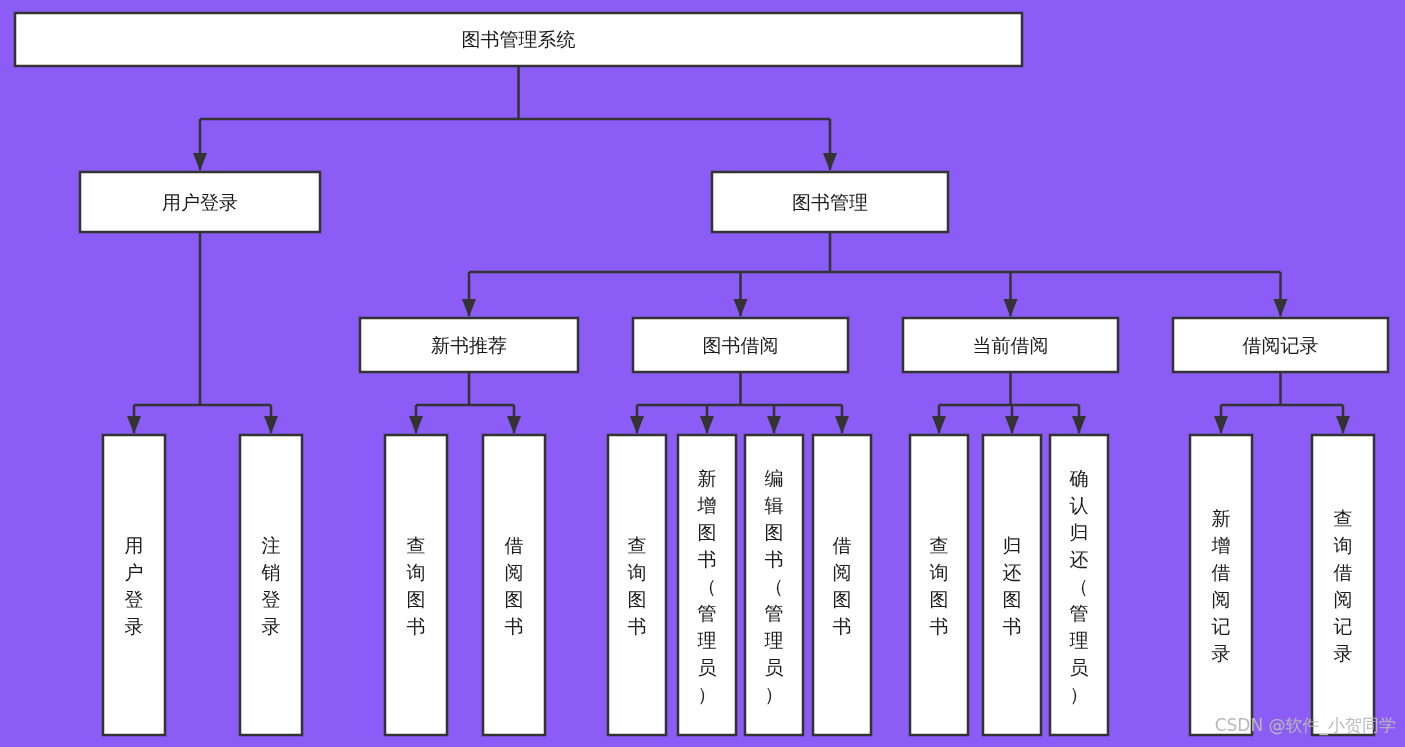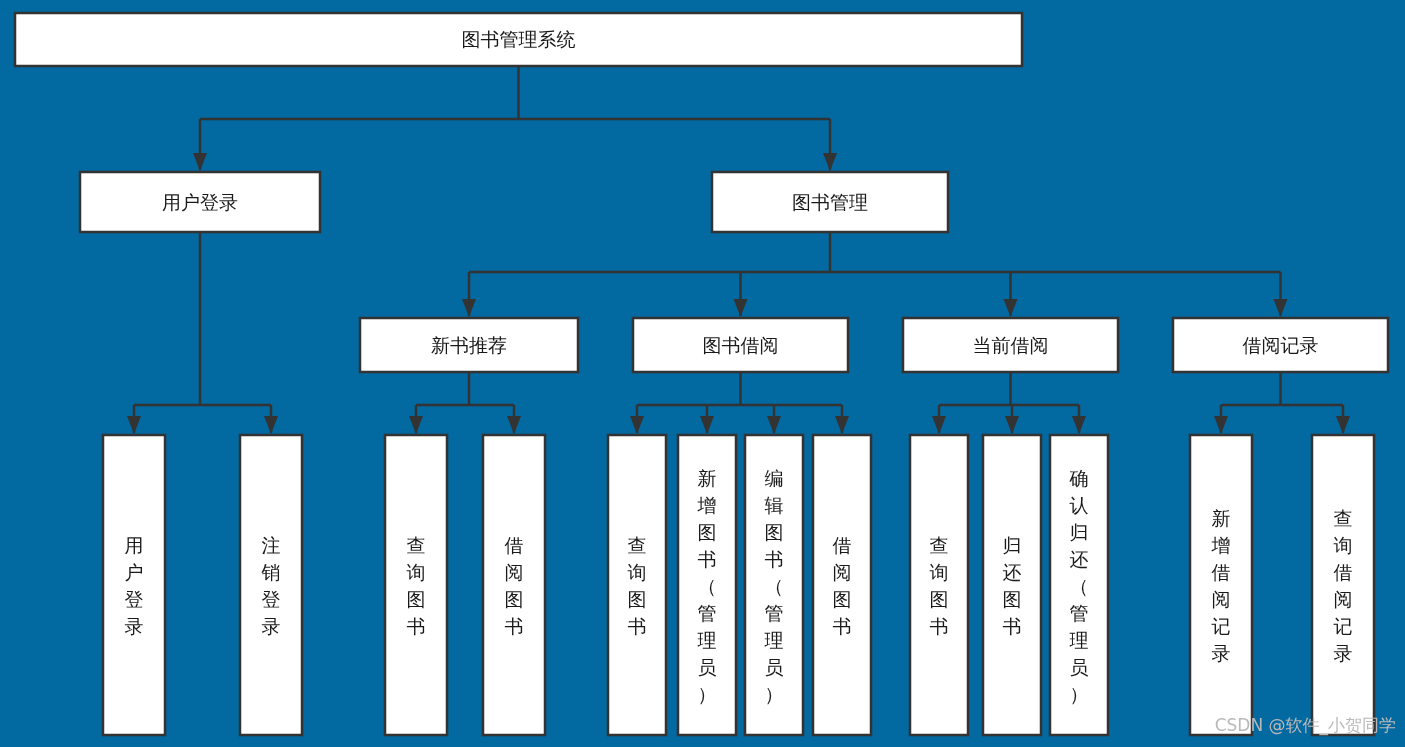--- a/index.html
+++ b/index.html
@@ -8,21 +8,21 @@
     padding: 0;
     background: #ffffff;
   }
   body {
     font-family: "DejaVu Sans", "Liberation Sans", sans-serif;
   }
   #diagram-root {
     position: relative;
     width: 1405px;
     height: 747px;
-    background: #0369a1;
+    background: #8b5cf6;
     overflow: hidden;
   }
   svg.diagram-canvas {
     position: absolute;
     left: 0;
     top: 0;
     width: 1405px;
     height: 747px;
     display: block;
   }

